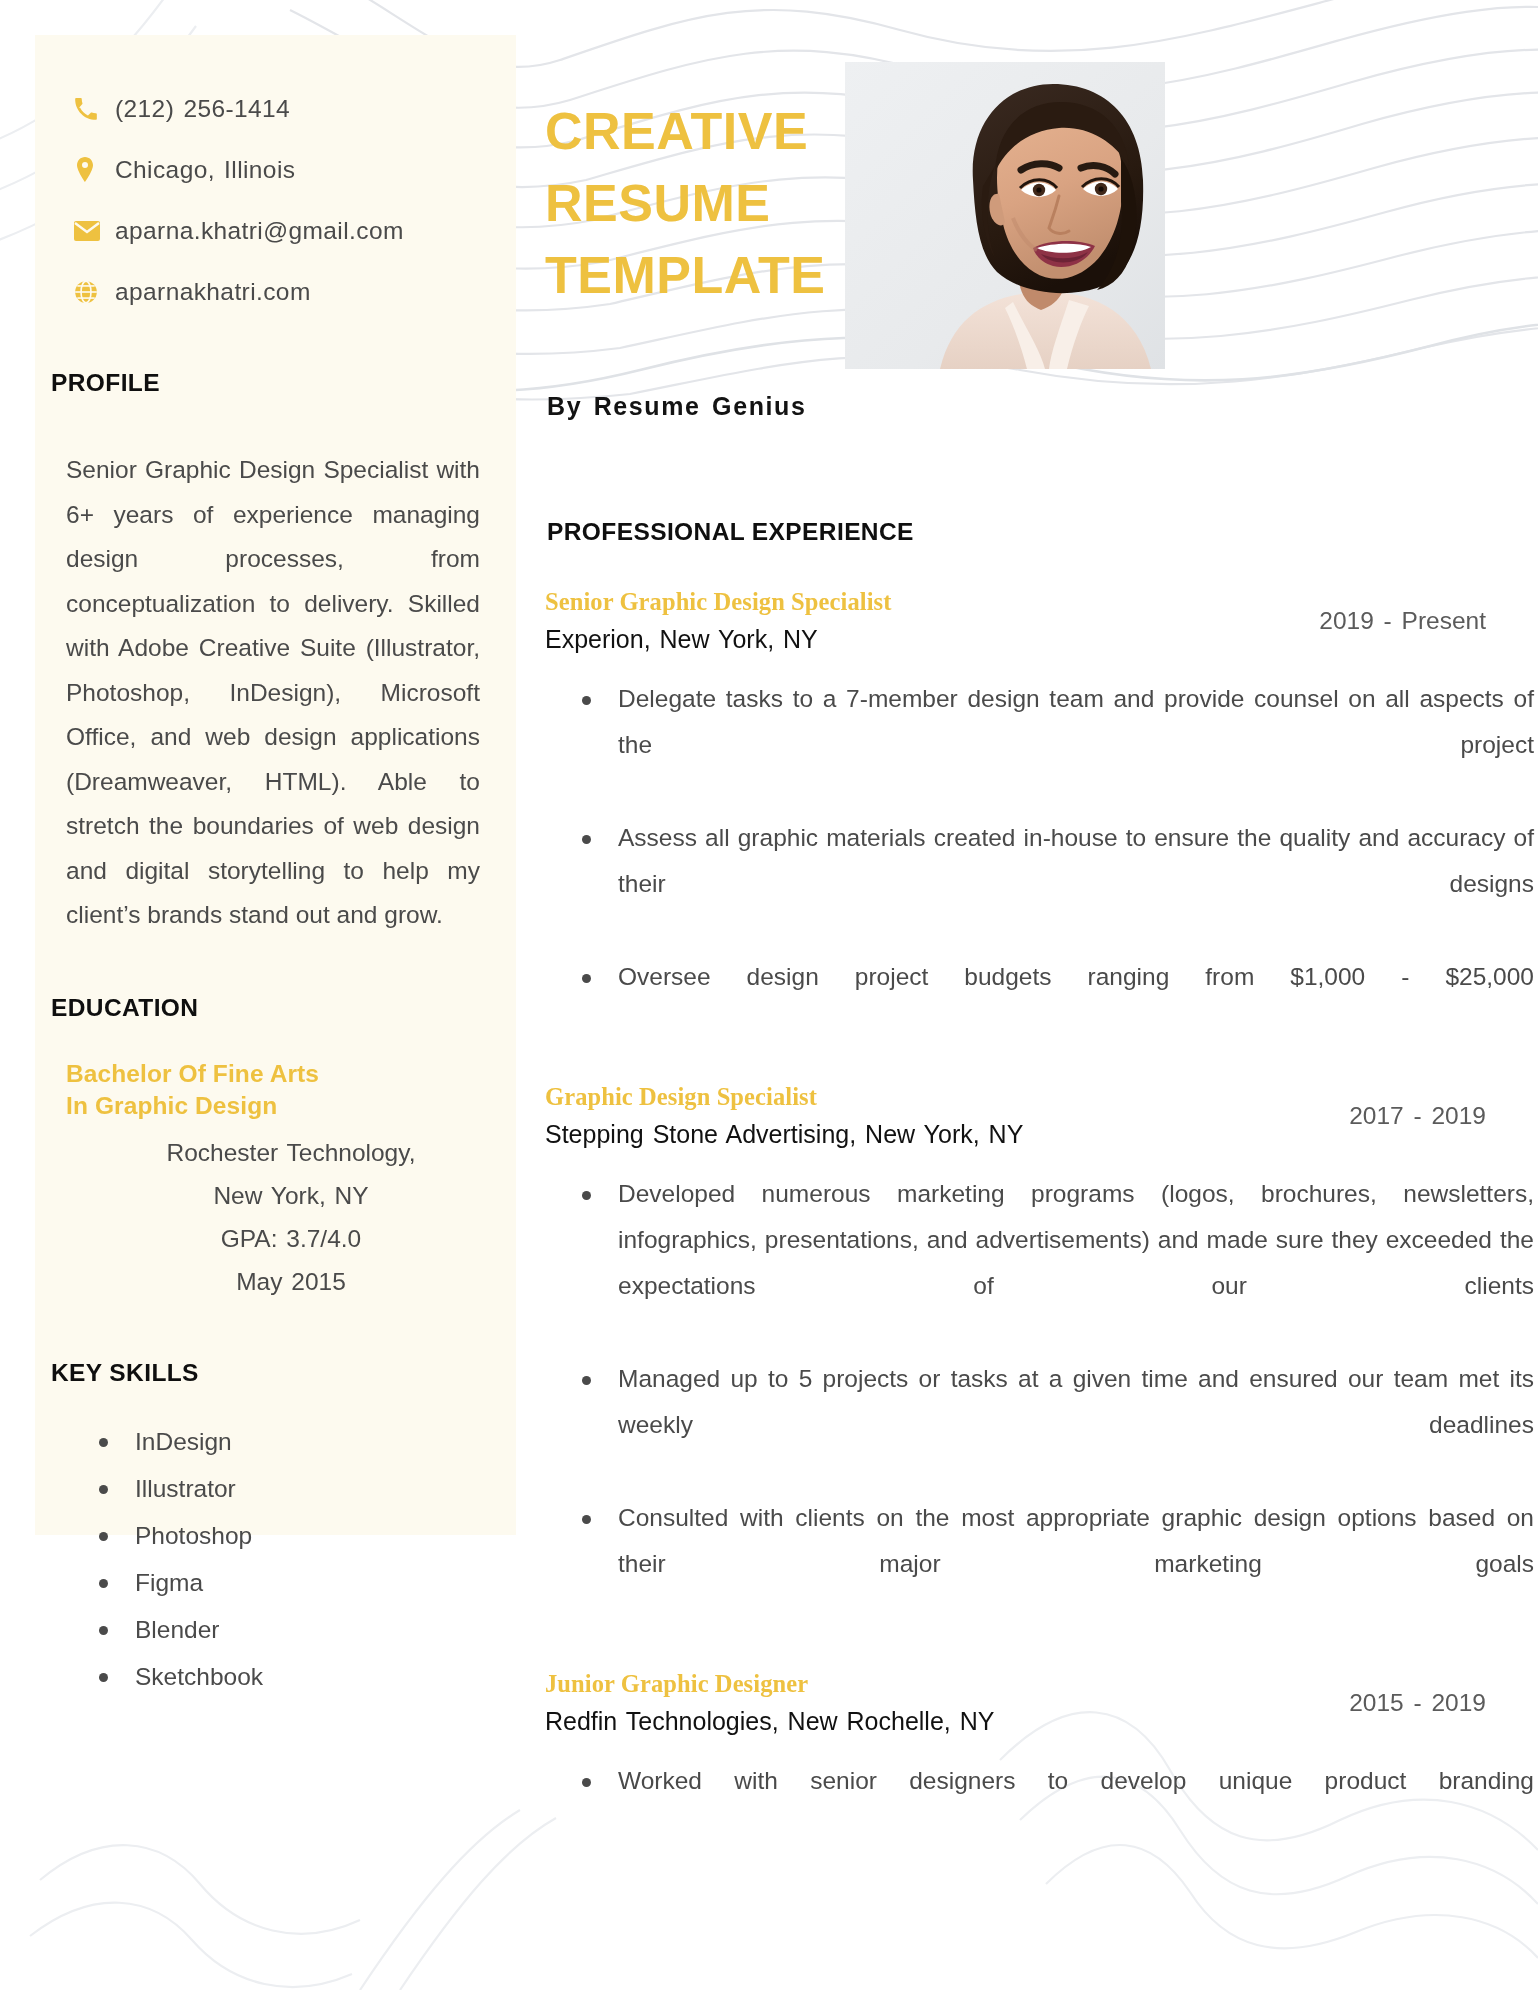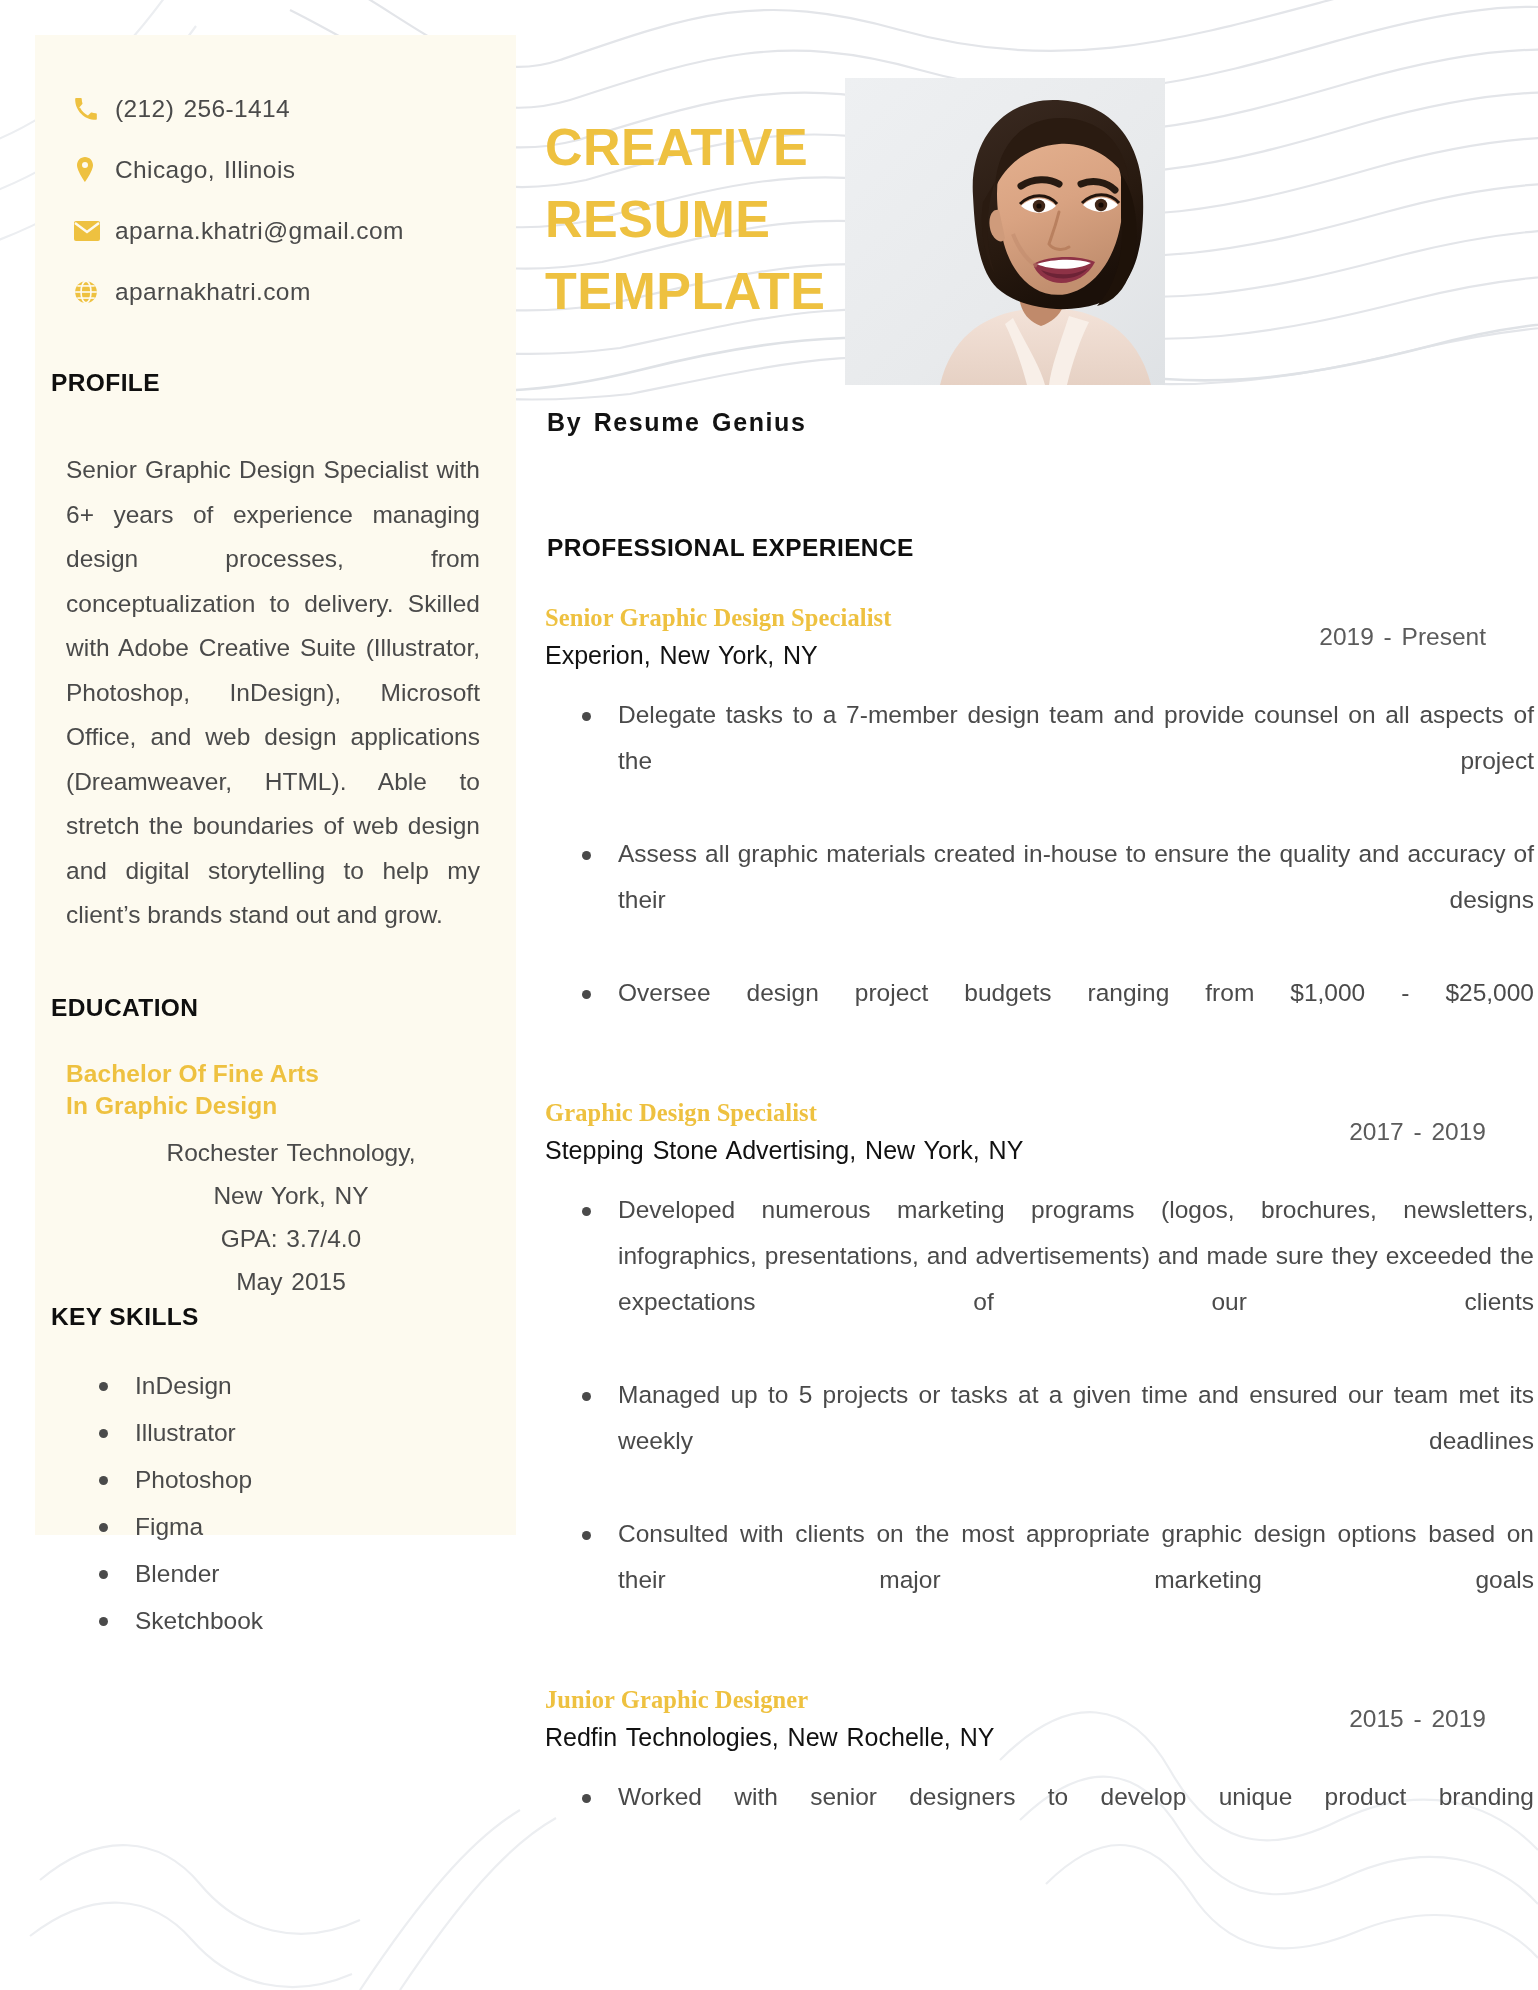--- a/index.html
+++ b/index.html
@@ -65,21 +65,21 @@
 
   .side-heading {
     font-size: 24.5px;
     font-weight: bold;
     color: #0f0f0f;
     letter-spacing: 0.4px;
     padding-left: 16px;
   }
   #profile-heading  { margin-top: 47px; }
   #education-heading{ margin-top: 56px; }
-  #skills-heading   { }
+  #skills-heading   { margin-top: 56px; }
 
   #profile-text {
     margin-top: 51px;
     padding: 0 36px 0 31px;
     font-size: 24.5px;
     line-height: 44.5px;
     color: #4a4a4a;
     text-align: justify;
     text-justify: inter-word;
     white-space: pre-line;
@@ -126,21 +126,21 @@
     width: 9px;
     height: 9px;
     border-radius: 50%;
     background: #4a4a4a;
   }
 
   
   #main {
     position: absolute;
     left: 545px;
-    top: 16px;
+    top: 0;
     width: 993px;
     height: 1908px;
     z-index: 2;
   }
 
   #resume-title {
     position: absolute;
     left: 0;
     top: 95px;
     width: 460px;

